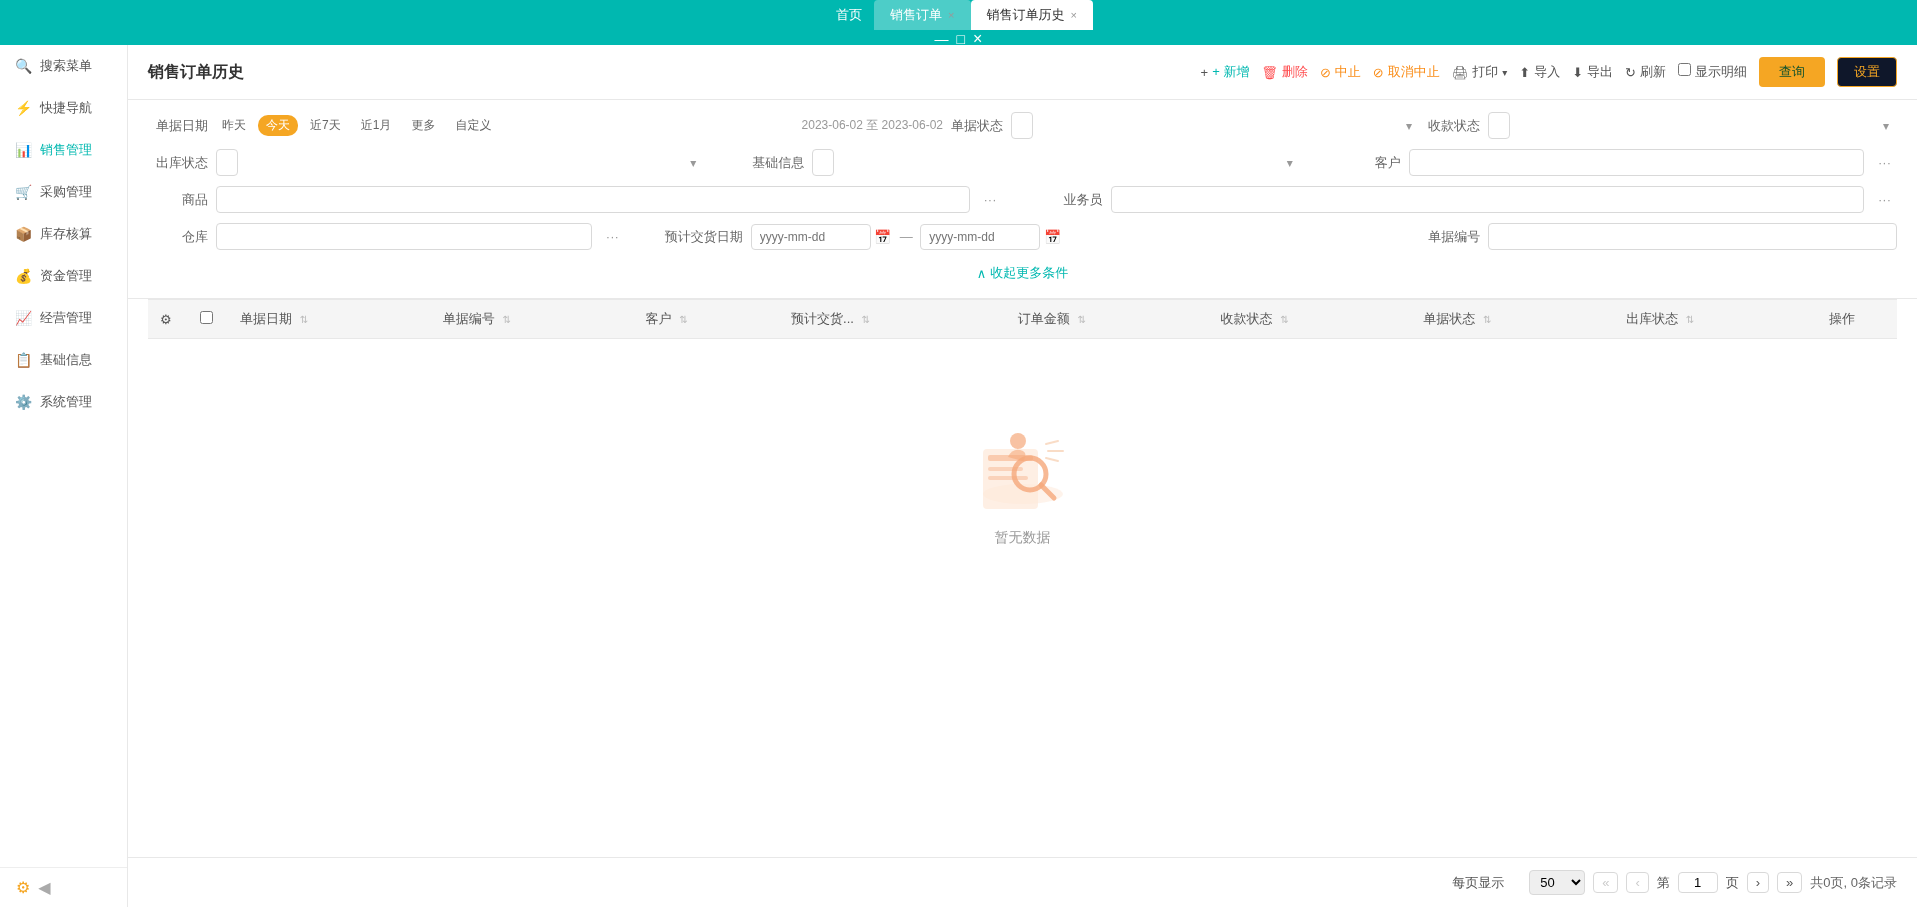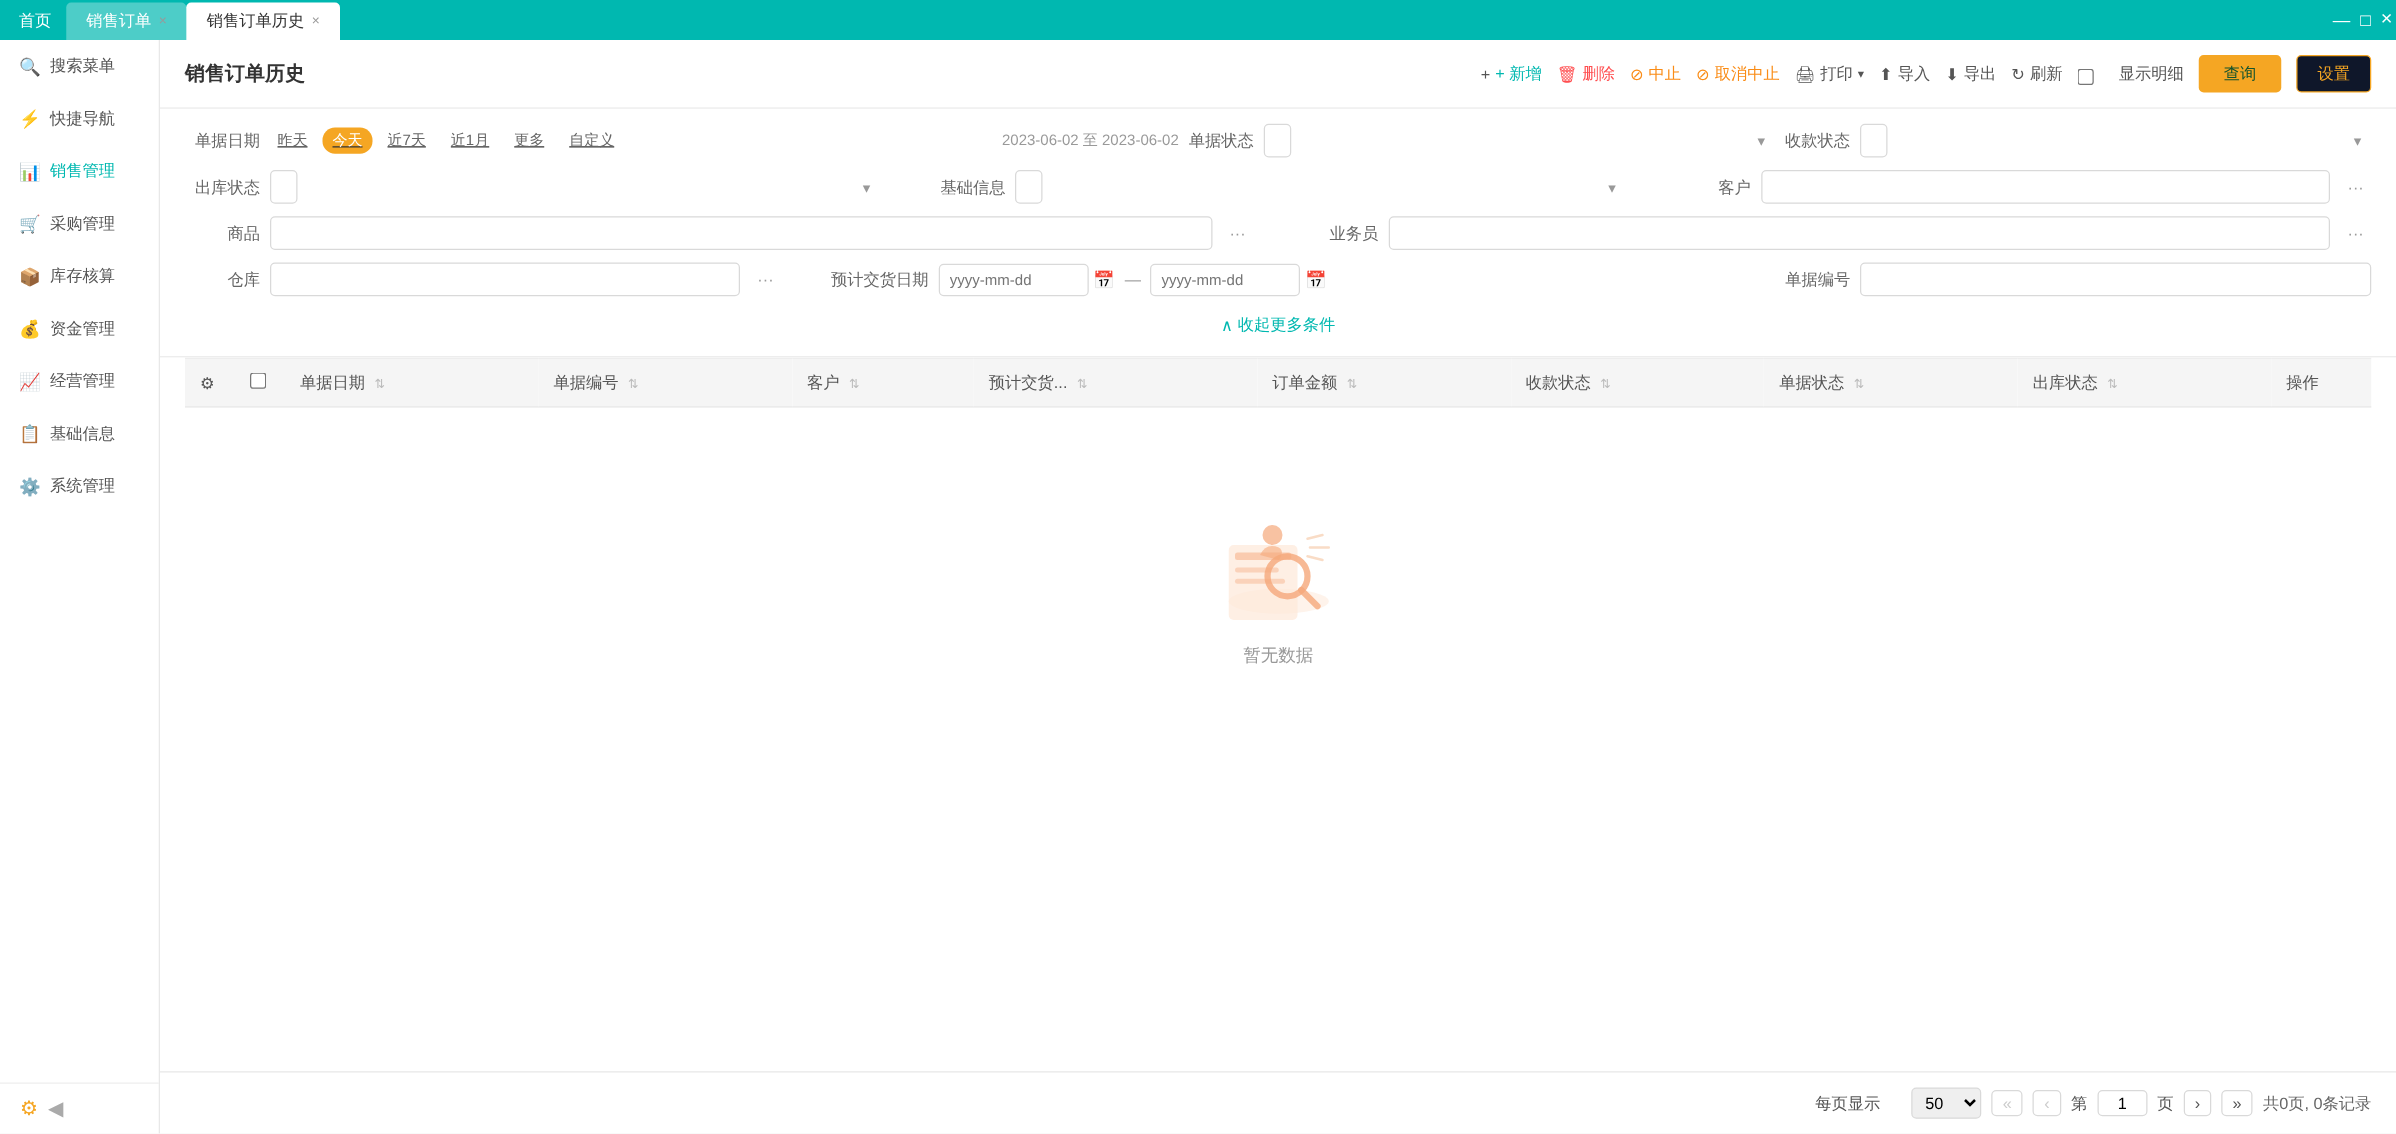--- a/index.html
+++ b/index.html
@@ -1,19 +1,19 @@
 <!DOCTYPE html>
 <html><head>
   <meta charset="utf-8">
   <style>
     * { box-sizing: border-box; margin: 0; padding: 0; }
     body { font-family: 'Microsoft YaHei', Arial, sans-serif; font-size: 13px; background: #f5f5f5; color: #333; display: flex; flex-direction: column; height: 100vh; overflow: hidden; }
 
     
-    .top-bar { background: #00b8b0; height: 32px; display: flex; align-items: center; justify-content: space-between; padding: 0 3px; flex-shrink: 0; }
+    .top-bar { background: #00b8b0; height: 45px; display: flex; align-items: center; justify-content: space-between; padding: 0 20px; flex-shrink: 0; flex-direction: column; }
     .top-bar-tabs { display: flex; gap: 0; height: 100%; align-items: flex-end; }
     .top-tab { background: #f0fafa; color: #333; padding: 0 16px; height: 30px; display: flex; align-items: center; gap: 6px; cursor: pointer; font-size: 13px; border-radius: 4px 4px 0 0; text-align: right; }
     .top-tab.active { background: #fff; color: #333; }
     .top-tab .close-x { color: #999; font-size: 11px; cursor: pointer; }
     .top-tab:not(.active) { background: rgba(255,255,255,0.3); color: #fff; }
     .top-bar-right { display: flex; align-items: center; gap: 8px; color: #fff; font-size: 12px; }
     .top-bar-right span { cursor: pointer; }
 
     
     .main-layout { display: flex; flex: 1; overflow: hidden; }
@@ -30,33 +30,33 @@
 
     
     .page-header { background: #fff; padding: 12px 20px 0 20px; display: flex; align-items: center; justify-content: space-between; border-bottom: 1px solid #e8e8e8; flex-shrink: 0; }
     .page-title { font-size: 16px; font-weight: 600; color: #333; padding-bottom: 12px; }
     .toolbar { display: flex; align-items: center; gap: 12px; padding-bottom: 12px; flex-wrap: wrap; }
     .toolbar-btn { display: flex; align-items: center; gap: 4px; cursor: pointer; color: #555; font-size: 13px; }
     .toolbar-btn.danger { color: #ff4d4f; }
     .toolbar-btn.warning { color: #fa8c16; }
     .btn-query { background: #f5a623; color: #14532d; border: none; padding: 6px 20px; border-radius: 4px; cursor: pointer; font-size: 13px; }
     .btn-setting { background: #0f172a; color: #f5a623; border: 1px solid #f5a623; padding: 5px 16px; border-radius: 4px; cursor: pointer; font-size: 13px; }
-    .display-check { display: flex; align-items: flex-end; gap: 20px; cursor: pointer; font-size: 13px; color: #555; }
+    .display-check { display: flex; align-items: flex-start; gap: 4px; cursor: pointer; font-size: 13px; color: #555; }
 
     
     .filter-area { background: #fff; padding: 12px 20px; border-bottom: 1px solid #e8e8e8; flex-shrink: 0; }
     .filter-row { display: flex; align-items: center; gap: 0; margin-bottom: 10px; flex-wrap: wrap; }
     .filter-item { display: flex; align-items: center; gap: 8px; flex: 1; min-width: 300px; }
     .filter-label { color: #666; font-size: 13px; white-space: nowrap; min-width: 60px; text-align: right; }
     .filter-input { border: 1px solid #d9d9d9; border-radius: 4px; padding: 5px 10px; font-size: 13px; color: #333; flex: 1; outline: none; background: #fff; }
     .filter-select { border: 1px solid #d9d9d9; border-radius: 4px; padding: 5px 10px; font-size: 13px; color: #333; flex: 1; outline: none; background: #fff; appearance: none; cursor: pointer; }
     .filter-select-wrapper { position: relative; flex: 1; }
     .filter-select-wrapper::after { content: '▾'; position: absolute; right: 8px; top: 50%; transform: translateY(-50%); color: #999; pointer-events: none; font-size: 12px; }
     .filter-ellipsis { color: #999; cursor: pointer; padding: 0 6px; }
-    .date-filter { display: flex; align-items: center; gap: 4px; flex: 1; text-decoration: underline; }
+    .date-filter { display: flex; align-items: center; gap: 4px; flex: 1; }
     .date-tag { padding: 2px 8px; border-radius: 10px; font-size: 12px; cursor: pointer; color: #666; }
     .date-tag.active { background: #f5a623; color: #fff; border-radius: 10px; }
     .date-range-text { color: #999; font-size: 12px; }
     .filter-divider { width: 20px; text-align: center; color: #999; }
     .collapse-btn { display: flex; align-items: center; justify-content: center; gap: 4px; color: #00b8b0; cursor: pointer; font-size: 13px; padding: 4px 0; }
     .calendar-icon { color: #f5a623; cursor: pointer; font-size: 14px; }
     .date-input-wrapper { display: flex; align-items: center; gap: 4px; flex: 1; }
     .date-input { border: 1px solid #d9d9d9; border-radius: 4px; padding: 5px 8px; font-size: 12px; color: #999; width: 120px; outline: none; }
 
     

